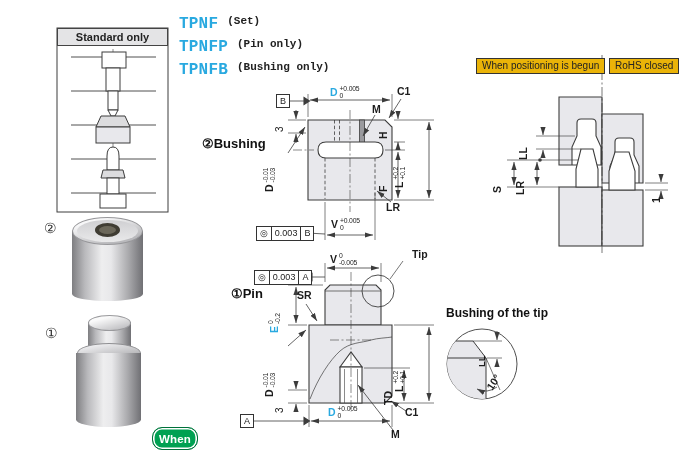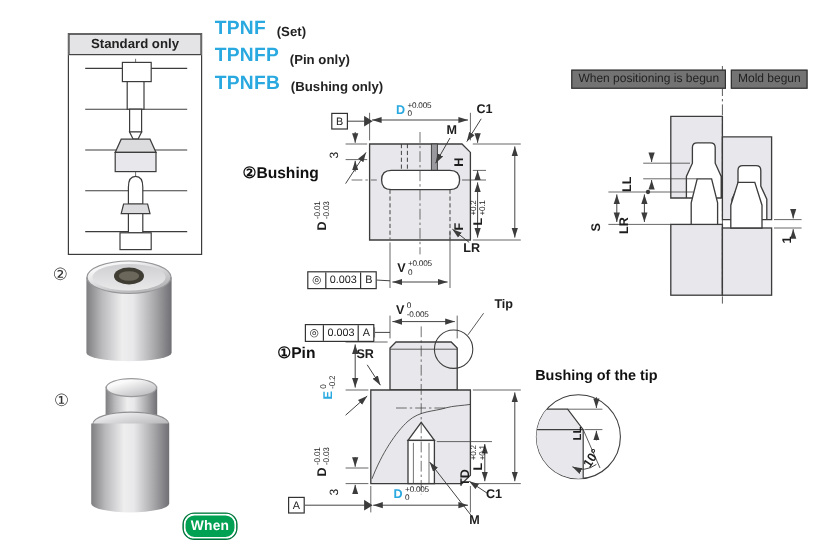--- a/index.html
+++ b/index.html
@@ -11,24 +11,24 @@
   .accent{color:#29a9e0;}
   .stack{display:inline-flex;flex-direction:column;font-size:6.8px;line-height:7px;margin-left:2px;letter-spacing:-0.2px;}
   .rot{transform:rotate(-90deg);transform-origin:0 100%;}
   .rot55{transform:rotate(-57deg);transform-origin:0 100%;}
   .fcf{position:absolute;display:inline-flex;border:1px solid #333;background:#fff;height:13px;align-items:stretch;}
   .fcf .cell{font-size:9px;line-height:12px;padding:0 3px;border-right:1px solid #333;}
   .fcf .cell:last-child{border-right:none;}
   .fcf .sym{font-size:9px;}
   .datum{position:absolute;width:12px;height:12px;border:1px solid #333;background:#fff;
          font-size:9px;line-height:12px;text-align:center;}
-  .boxlbl{position:absolute;border:1.2px solid #333;background:#737373;font-size:10px;line-height:12px;
+  .boxlbl{position:absolute;border:1.2px solid #333;background:#eab308;font-size:10px;line-height:12px;
           padding:1px 5px;white-space:nowrap;}
   .sec{position:absolute;font-size:13px;font-weight:bold;color:#111;white-space:nowrap;}
-  .prod{position:absolute;left:179px;display:flex;align-items:flex-end;white-space:nowrap;}
+  .prod{position:absolute;left:179px;display:flex;align-items:flex-start;white-space:nowrap;font-family:Liberation Mono, monospace;}
   .prod .code{color:#29a9e0;font-weight:bold;font-size:16px;letter-spacing:0.2px;}
   .prod .desc{color:#222;font-size:11px;margin-left:9px;font-weight:bold;}
   .stdhead{position:absolute;left:57px;top:28px;width:111px;height:18px;background:#e4e4e6;border:1px solid #444;
            box-sizing:border-box;font-size:11px;font-weight:bold;text-align:center;line-height:16px;}
   .circnum{position:absolute;font-size:14px;color:#333;}
   .rohs{position:absolute;left:152px;top:427px;width:44px;height:21px;background:#00a152;border:1px solid #00713a;
         border-radius:10px;box-shadow:inset 0 0 0 1.6px #fff;display:flex;align-items:center;justify-content:center;}
   .rohs span{color:#fff;font-weight:bold;font-size:11.5px;letter-spacing:0.2px;}
   
   .ph{position:absolute;}
@@ -258,21 +258,21 @@
   <div class="prod" style="top:61px">
     <span class="code">TPNFB</span>
     <span class="desc">(Bushing only)</span>
   </div>
 
   <div class="sec" style="left:202px;top:136px">②Bushing</div>
   <div class="sec" style="left:231px;top:286px">①Pin</div>
   <div class="sec" style="left:446px;top:306px;font-size:12px">Bushing of the tip</div>
 
   <div class="boxlbl" style="left:476px;top:58px">When positioning is begun</div>
-  <div class="boxlbl" style="left:609px;top:58px">Mold begun</div>
+  <div class="boxlbl" style="left:609px;top:58px">RoHS closed</div>
 
   <span class="lbl" style="left:330px;top:85px">
     <span class="dl accent">D</span>
     <span class="stack">
         <span>+0.005</span>
         <span>0</span>
       </span>
   </span>
   <span class="lbl rot" style="left:285px;top:121px">3</span>
   <span class="lbl rot" style="left:276px;top:178px">

